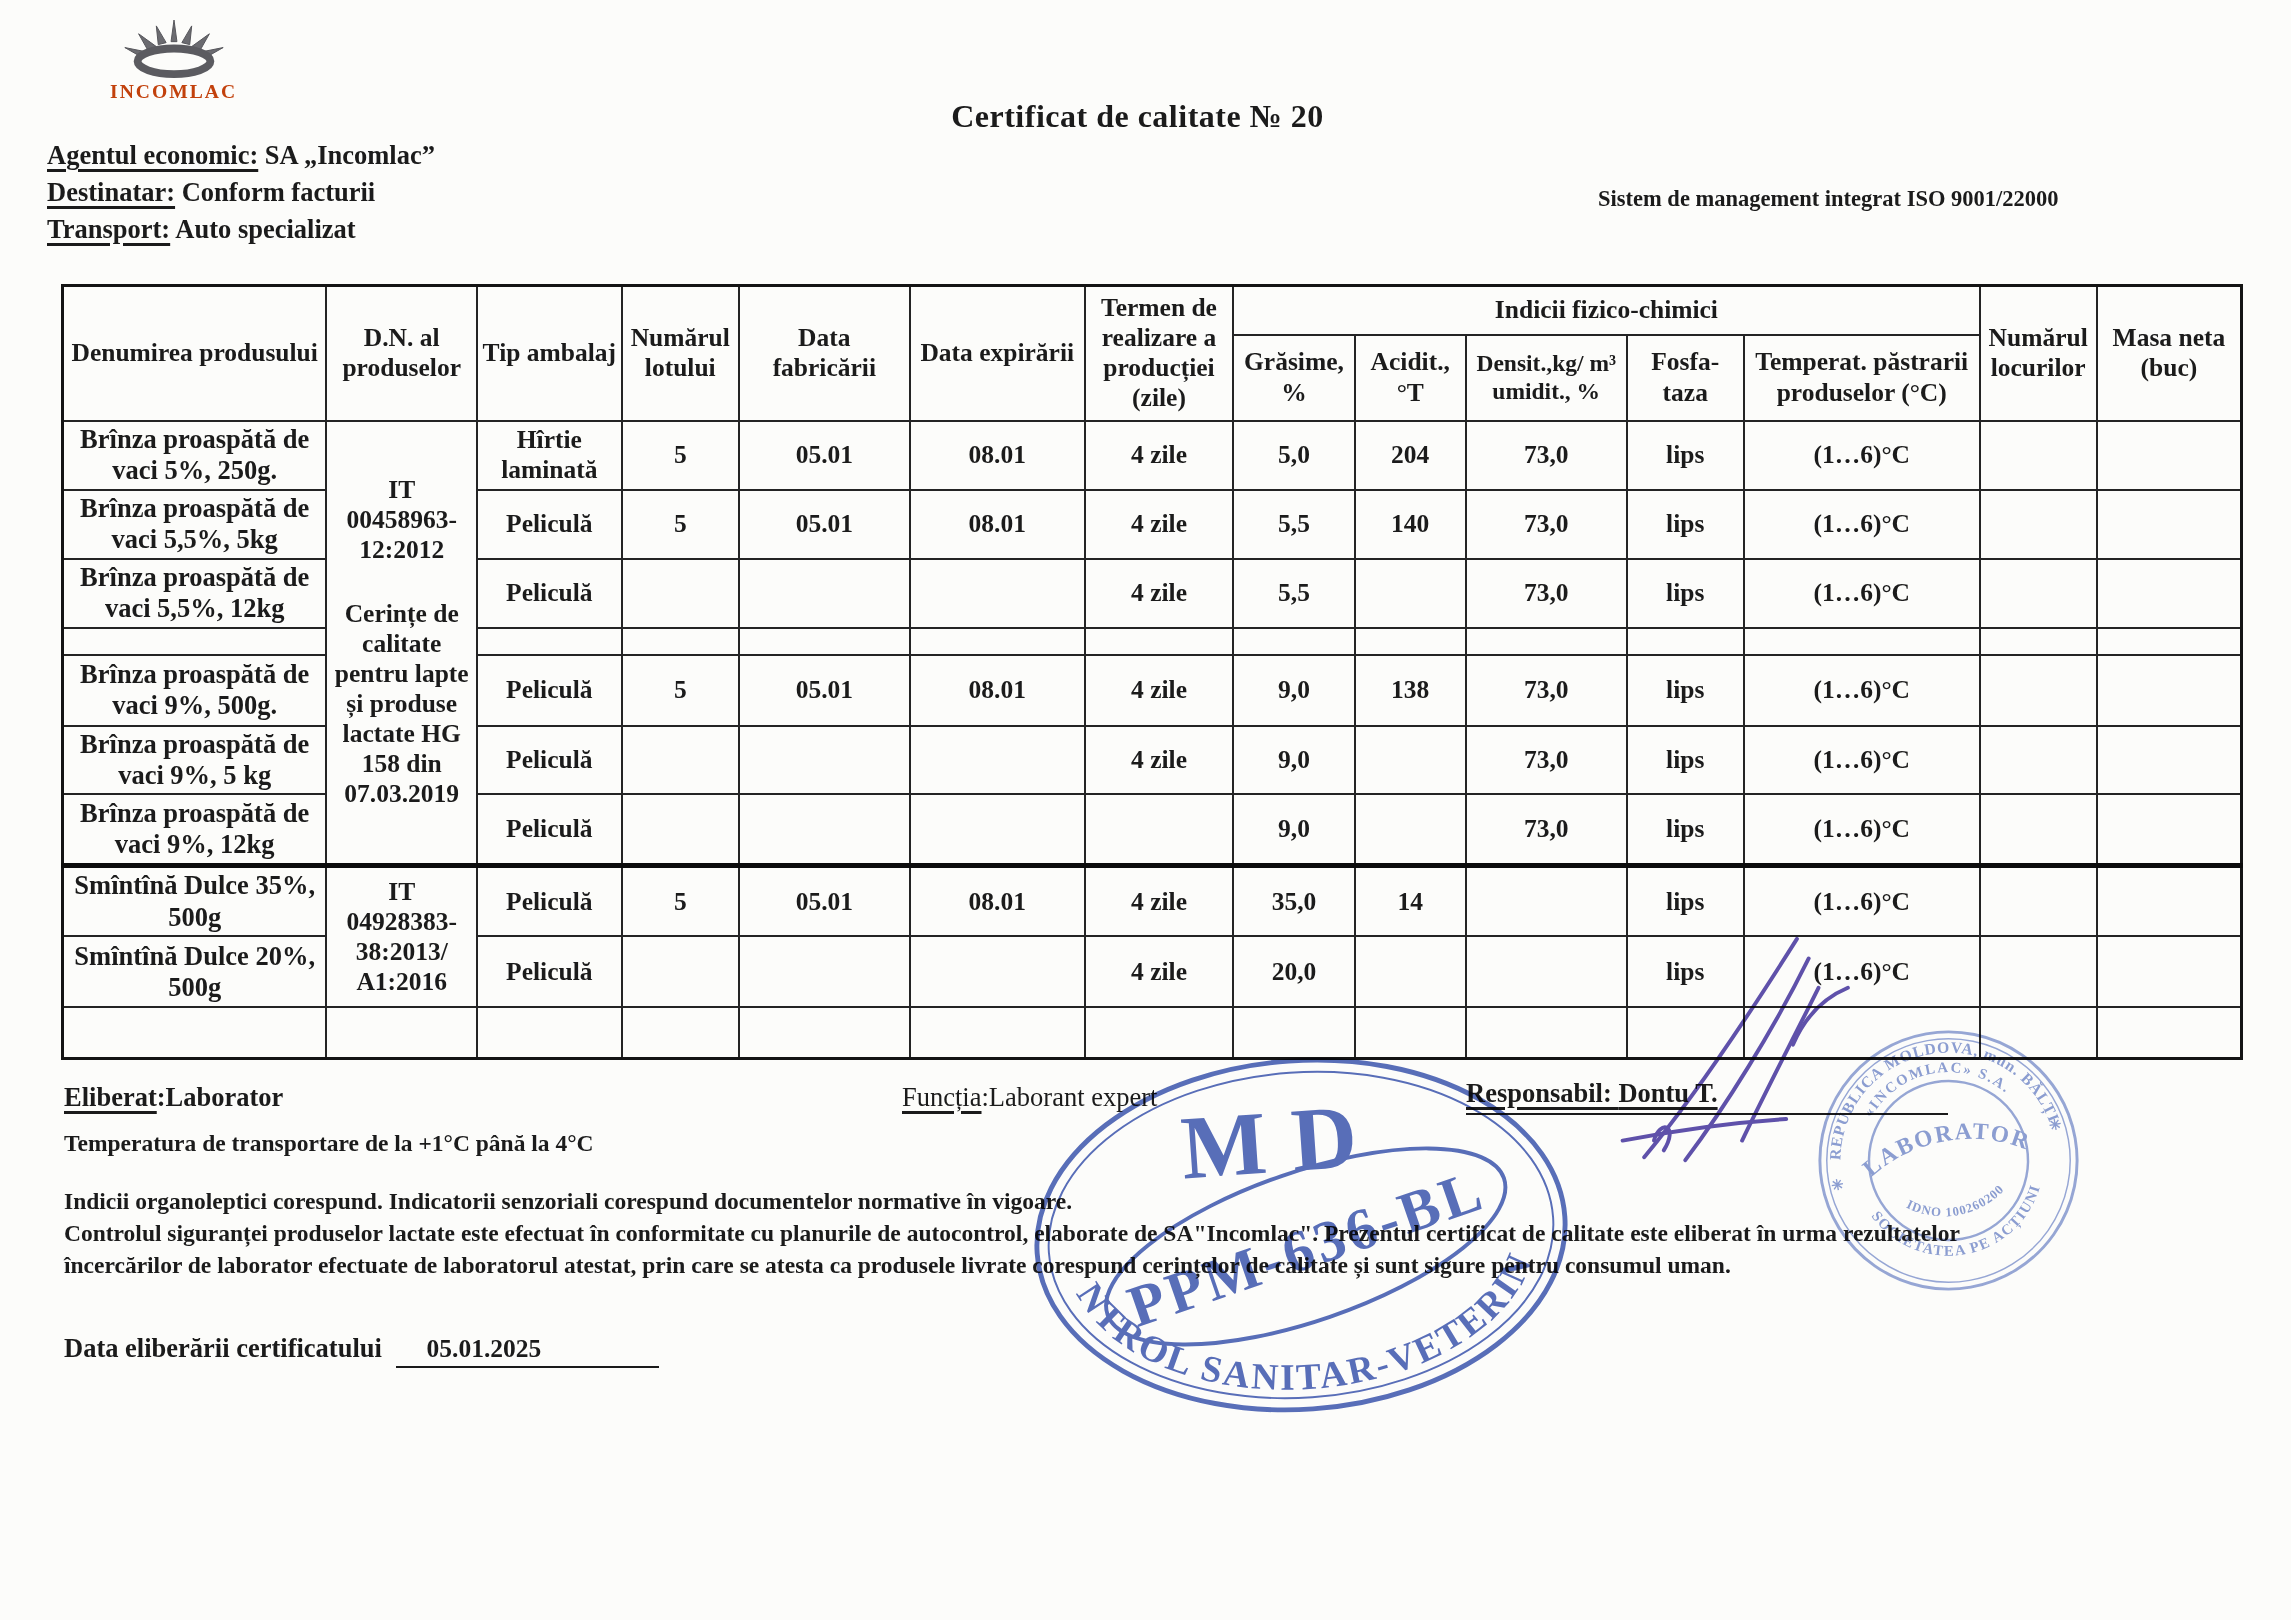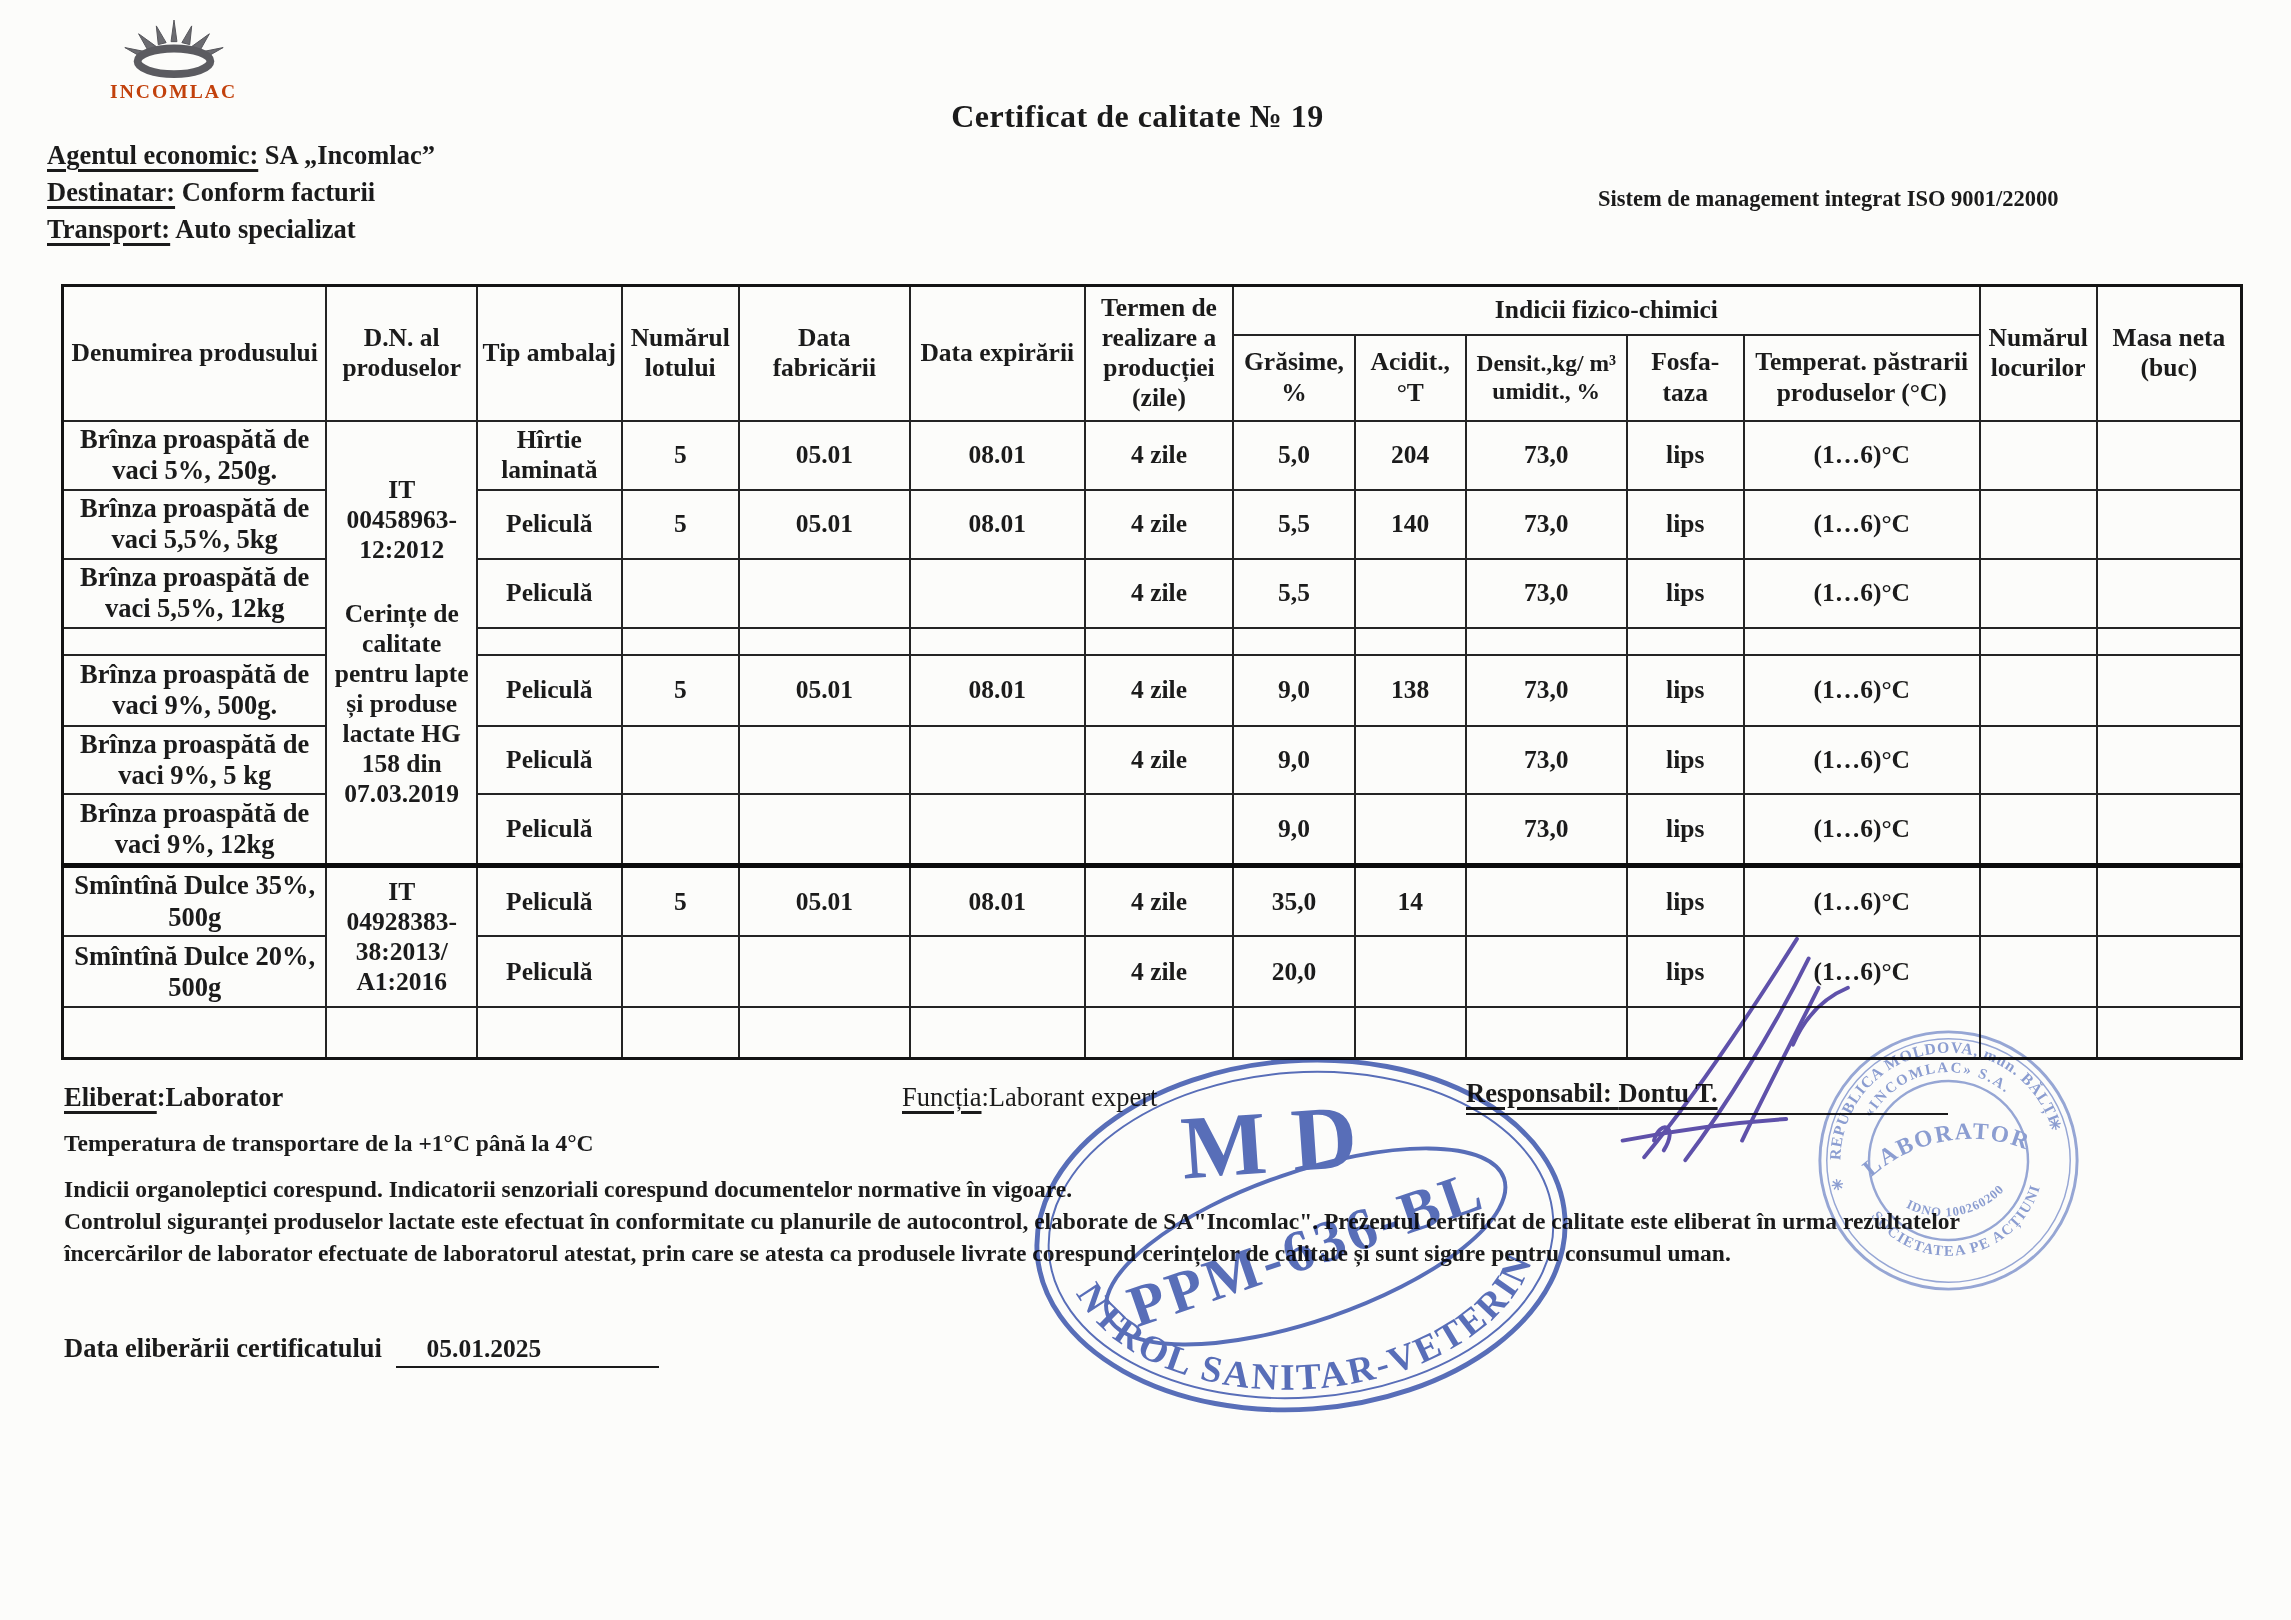--- a/index.html
+++ b/index.html
@@ -24,21 +24,21 @@
   td.name-cell{font-size:26.5px}
   th.fs24{font-size:23.5px}
   tr.sep td{border-top:5.9px solid #0c0c0c}
   .dn-block1{margin-bottom:33px}
 
   
   .f-eliberat{position:absolute;left:64px;top:1082px;font-size:26.5px;font-weight:bold}
   .f-functia{position:absolute;left:902px;top:1082px;font-size:26.5px;font-weight:normal}
   .f-resp{position:absolute;left:1466px;top:1078px;font-size:26.5px;font-weight:bold;width:482px;border-bottom:2.9px solid #1a1a1a;padding-bottom:3.9px}
   .paras{position:absolute;left:64px;top:1127px;font-size:23.5px;font-weight:bold;line-height:32px;width:2186px}
-  .paras .p1{margin-bottom:14px}
+  .paras .p1{margin-bottom:26px}
   .dateline{position:absolute;left:64px;top:1333px;font-size:26.5px;font-weight:bold}
   .date-slot{display:inline-block;width:263px;border-bottom:2.9px solid #1a1a1a;padding:0 0 2px 31px;margin-left:13.7px;font-size:25.5px}
 
   
   .stamp-oval{position:absolute;left:1014px;top:1037px;width:574px;height:396px;transform:rotate(-4deg);opacity:.85;mix-blend-mode:multiply}
   .stamp-round{position:absolute;left:1815px;top:1027px;width:267px;height:267px;transform:rotate(-10deg);opacity:.78;mix-blend-mode:multiply}
   .signature{position:absolute;left:1605px;top:927px;width:284px;height:245px;mix-blend-mode:multiply;opacity:.9}
   .svgtext{font-family:"Liberation Serif",serif;font-weight:bold}
 </style>
 </head>
@@ -55,21 +55,21 @@
         <polygon points="33,32 24,16 42,29"></polygon>
         <polygon points="78,29 96,16 87,32"></polygon>
         <polygon points="24,38 10,30 30,34"></polygon>
         <polygon points="90,34 110,30 96,38"></polygon>
       </g>
       <ellipse cx="60" cy="44" rx="37" ry="13" fill="none" stroke="#5b5b60" stroke-width="8"></ellipse>
     </svg>
     <div class="logo-name">INCOMLAC</div>
   </div>
 
-  <div class="title">Certificat de calitate № 19</div>
+  <div class="title">Certificat de calitate № 20</div>
   <div class="iso">Sistem de management integrat ISO 9001/22000</div>
 
   <div class="meta">
     <div><span class="u">Agentul economic:</span><span> SA „Incomlac”</span></div>
     <div><span class="u">Destinatar:</span><span> Conform facturii</span></div>
     <div><span class="u">Transport:</span><span> Auto specializat</span></div>
   </div>
 
   <table>
     <colgroup>

